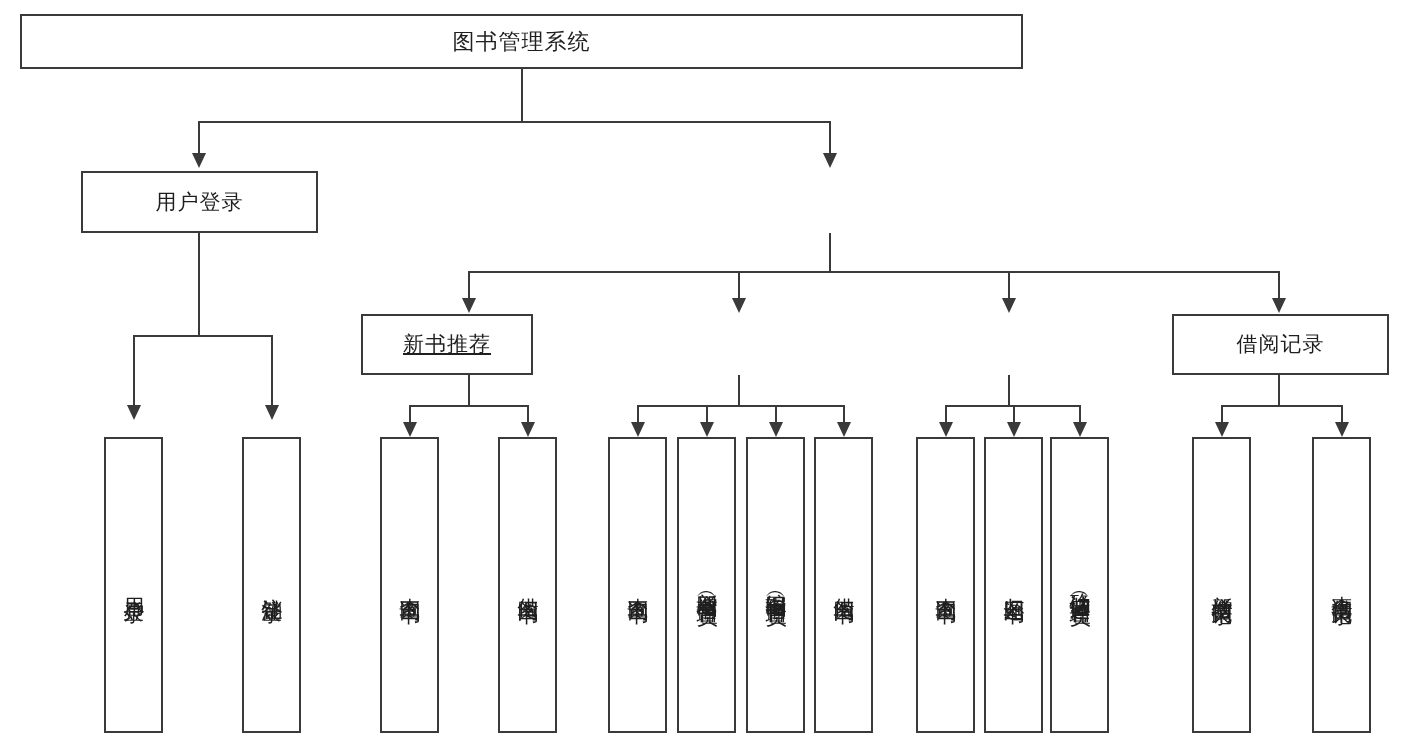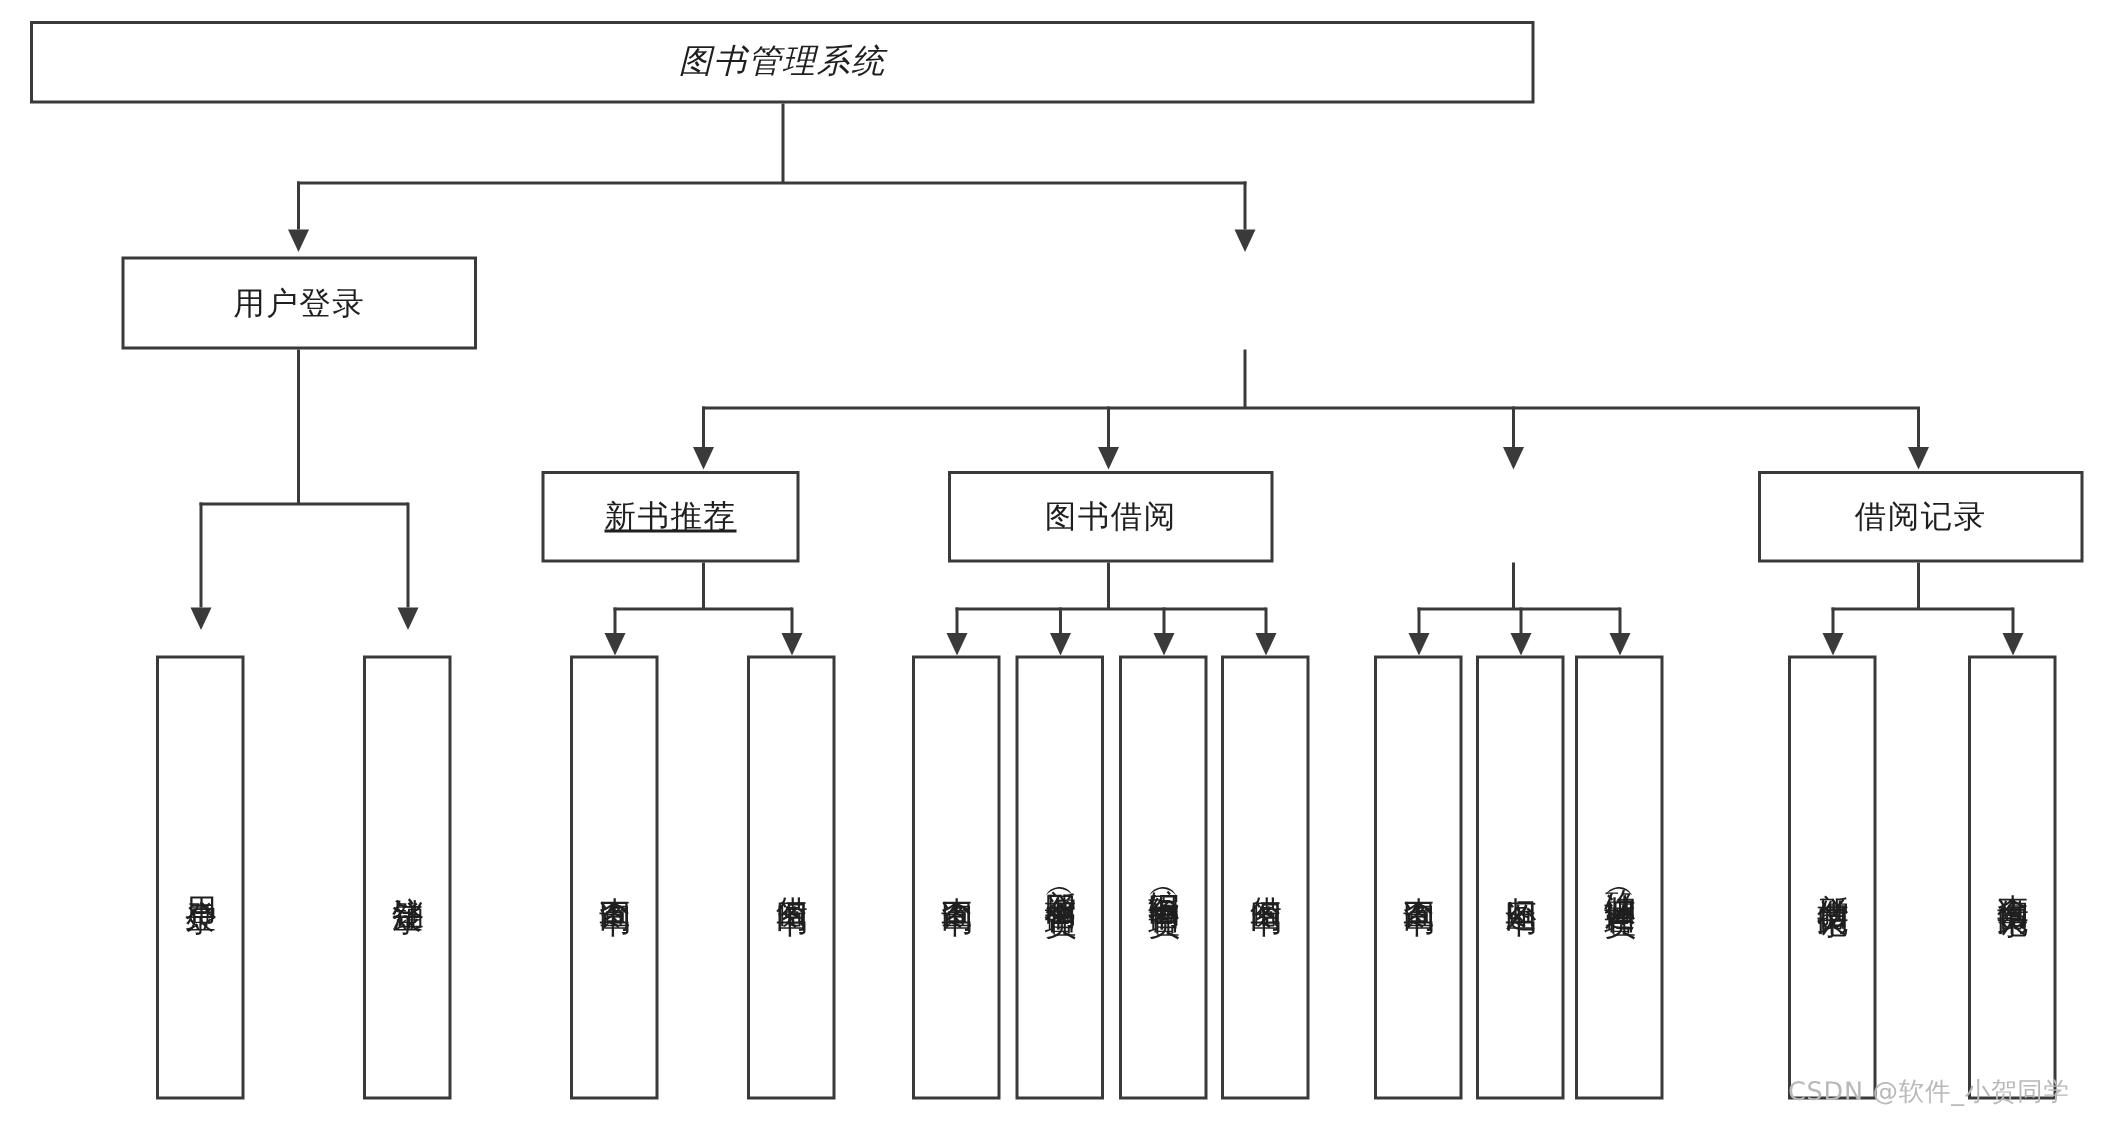--- a/index.html
+++ b/index.html
@@ -78,21 +78,21 @@
     letter-spacing:0.5px;
     white-space:nowrap;
     user-select:none;
   }
 </style>
 </head>
 <body>
 
 <div id="canvas">
 
-  <div class="node root" style="left:20px;top:14px;width:1003px;height:55px;font-style:italic;">
+  <div class="node root" style="left:20px;top:14px;width:1003px;height:55px;">
     <span class="label">图书管理系统</span>
   </div>
 
   <div class="vline" style="left:521px;top:69px;height:53px;"></div>
 
   <div class="hline" style="left:198px;top:121px;width:633px;"></div>
 
   <div class="vline" style="left:198px;top:121px;height:32px;"></div>
   <div class="arrow" style="left:192px;top:153px;"></div>
 
@@ -123,23 +123,20 @@
   <div class="vline" style="left:1008px;top:271px;height:28px;"></div>
   <div class="arrow" style="left:1002px;top:298px;"></div>
 
   <div class="vline" style="left:1278px;top:271px;height:28px;"></div>
   <div class="arrow" style="left:1272px;top:298px;"></div>
 
   <div class="node level2" style="left:361px;top:314px;width:172px;height:61px;text-decoration:underline;">
     <span class="label">新书推荐</span>
   </div>
 
-  <div class="node level2" style="left:632px;top:314px;width:217px;height:61px;">
-    <span class="label">图书借阅</span>
-  </div>
 
 
   <div class="node level2" style="left:1172px;top:314px;width:217px;height:61px;">
     <span class="label">借阅记录</span>
   </div>
 
   <div class="vline" style="left:468px;top:375px;height:31px;"></div>
   <div class="hline" style="left:409px;top:405px;width:119px;"></div>
   <div class="vline" style="left:409px;top:405px;height:18px;"></div>
   <div class="arrow" style="left:403px;top:422px;"></div>
@@ -210,15 +207,14 @@
     <span class="label">确认归还（管理员）</span>
   </div>
 
   <div class="node leaf" style="left:1192px;top:437px;width:59px;height:296px;">
     <span class="label">新增借阅记录</span>
   </div>
   <div class="node leaf" style="left:1312px;top:437px;width:59px;height:296px;">
     <span class="label">查询借阅记录</span>
   </div>
 
-  <div id="watermark" style="left:1192px;top:716px;">CSDN @软件_小贺同学</div>
 
 </div>
 
 </body></html>

